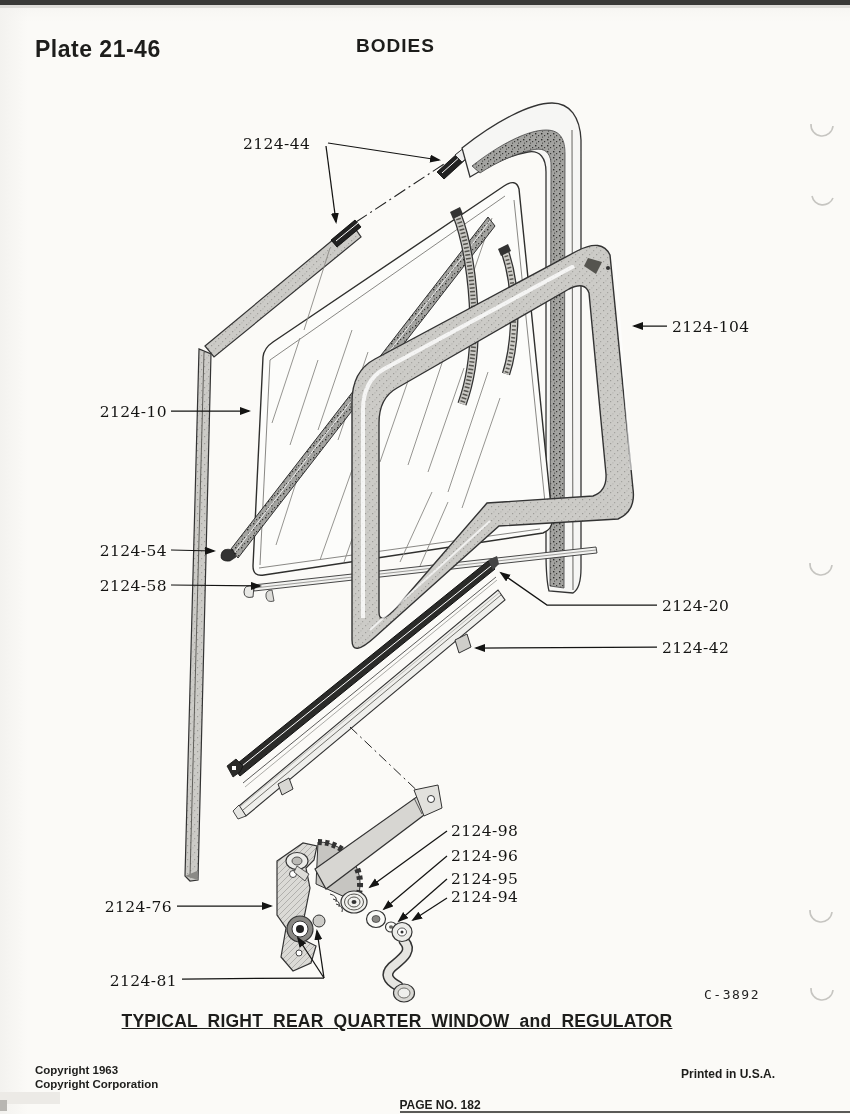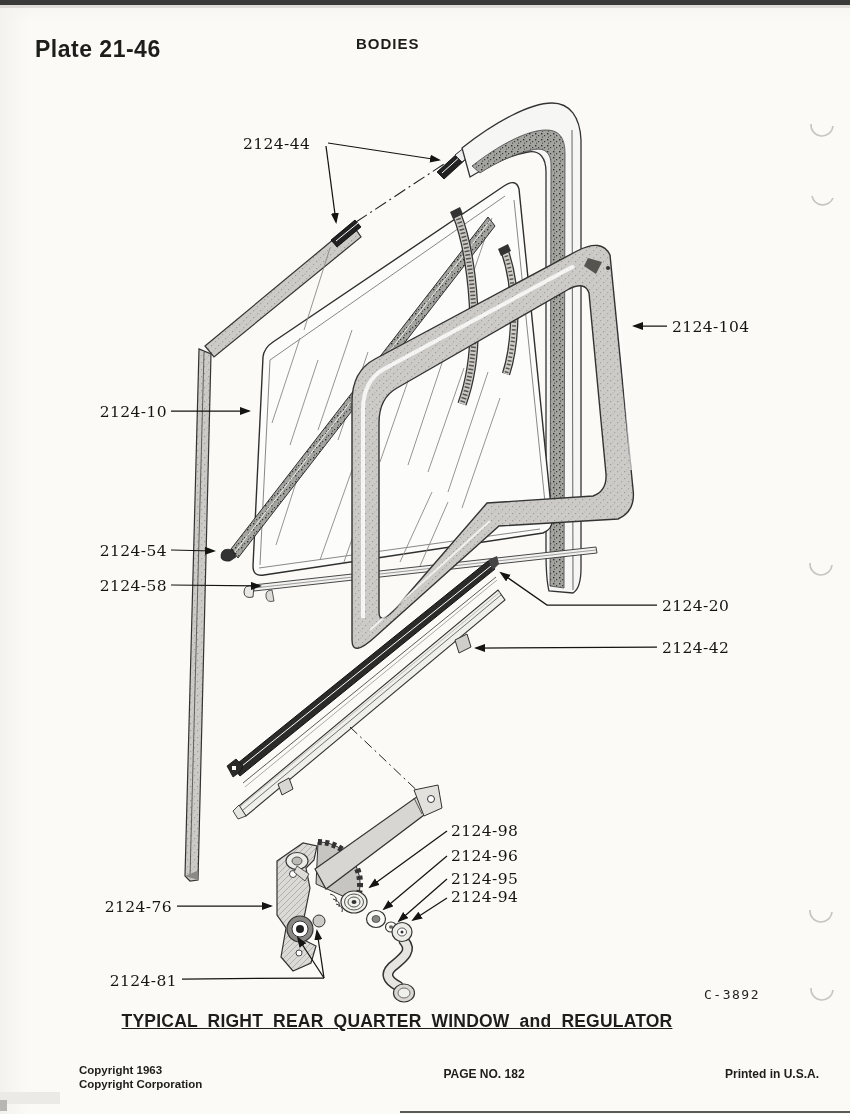--- a/index.html
+++ b/index.html
@@ -4,28 +4,28 @@
 <style>
   html,body{margin:0;padding:0;}
   body{background:#fbfaf7;font-family:"Liberation Sans",sans-serif;}
   .page{position:relative;width:850px;height:1114px;background:#fbfaf7;overflow:hidden;
         background-image:linear-gradient(90deg,#f3f2ef 0,rgba(251,250,247,0) 28px),
                          linear-gradient(180deg,#f5f4f1 0,rgba(251,250,247,0) 22px);}
   .topbar{position:absolute;left:0;top:0;width:100%;height:5px;background:#3a3a38;}
   .topbar-fade{position:absolute;left:0;top:5px;width:100%;height:3px;background:#c7c6c2;opacity:.5;}
   .hdr{position:absolute;color:#1d1d1b;font-weight:bold;white-space:nowrap;text-align:right;}
   .plate{left:35px;top:36px;font-size:23px;letter-spacing:.5px;}
-  .bodies{left:356px;top:35px;font-size:15px;letter-spacing:1px;}
+  .bodies{left:356px;top:35px;font-size:19px;letter-spacing:1px;}
   .caption{position:absolute;left:0;top:1010px;width:794px;text-align:center;color:#1d1d1b;
            font-weight:bold;font-size:17.5px;line-height:23px;word-spacing:5px;letter-spacing:.2px;text-decoration:underline;}
   .figcode{position:absolute;left:704px;top:967px;font-family:"DejaVu Sans Mono",monospace;
            font-size:13px;letter-spacing:1.5px;color:#222;margin-top:20px;}
-  .foot{position:absolute;color:#1d1d1b;font-weight:bold;font-size:11.5px;line-height:14px;white-space:nowrap;margin-left:44px;}
+  .foot{position:absolute;color:#1d1d1b;font-weight:bold;font-size:11.5px;line-height:14px;white-space:nowrap;}
   .foot-copy{left:35px;top:1063px;}
-  .foot-page{left:360px;top:1067px;width:160px;text-align:center;font-size:12px;}
+  .foot-page{left:360px;top:1098px;width:160px;text-align:center;font-size:12px;}
   .foot-printed{left:681px;top:1067px;font-size:12px;}
   .smudge1{position:absolute;left:0;top:1092px;width:60px;height:12px;background:#eceae6;}
   .smudge2{position:absolute;left:0;top:1100px;width:7px;height:11px;background:#b8b6b2;}
   .botline{position:absolute;left:400px;top:1111px;width:450px;height:2px;background:#5a5a57;}
   svg.diagram{position:absolute;left:0;top:0;}
   svg text.plbl{font-family:"DejaVu Serif",serif;font-size:15.5px;fill:#141413;letter-spacing:.4px;}
 </style>
 </head>
 <body>
 

